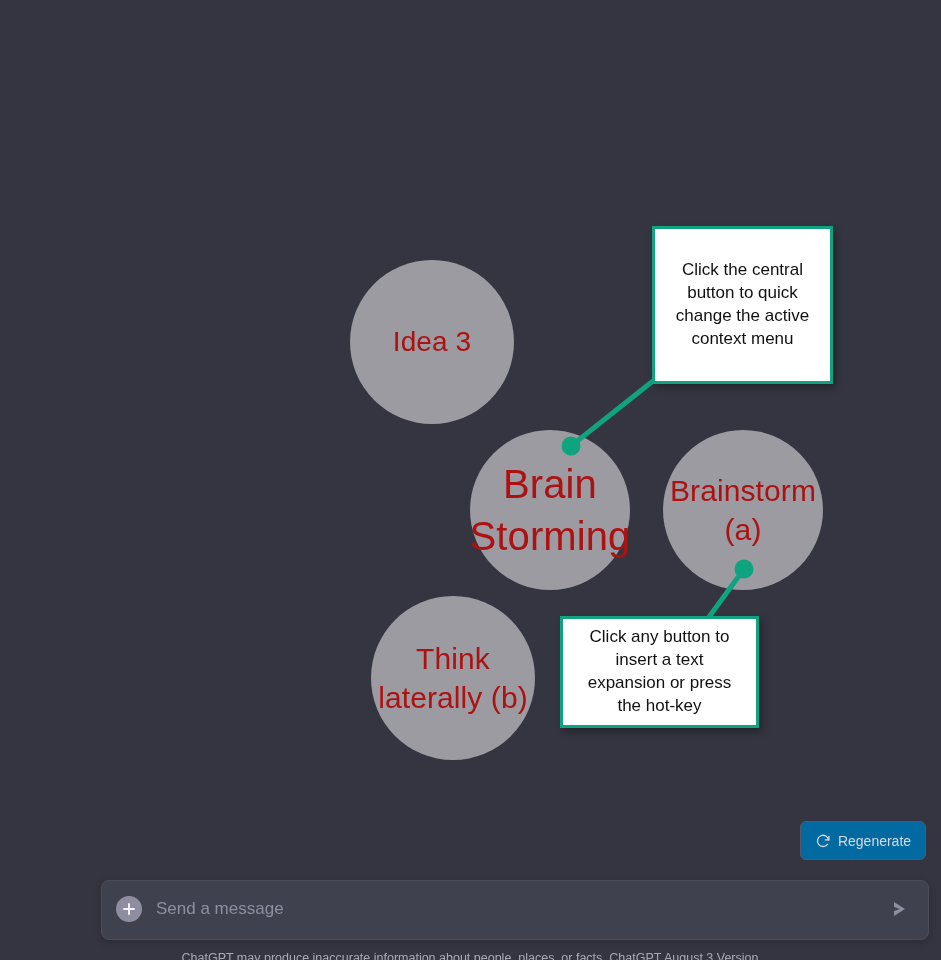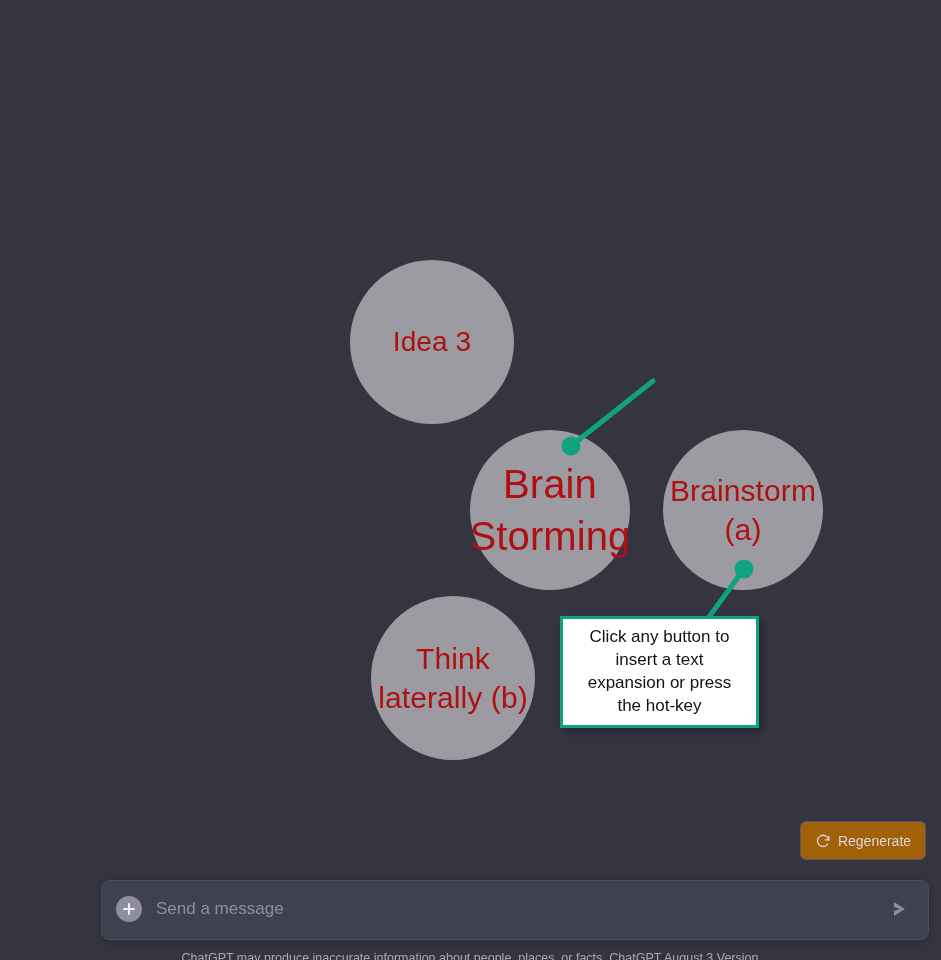--- a/index.html
+++ b/index.html
@@ -123,21 +123,21 @@
     width: 199px; height: 112px;
   }
 
   .callout-text { white-space: pre-line; display: block; }
 
   
   #regenerate-button {
     position: absolute;
     left: 796px; top: 815px;
     width: 126px; height: 39px;
-    background: #a16207;
+    background: #0369a1;
     border: 1px solid #565869;
     border-radius: 6px;
     color: #d9d9e3;
     font-size: 14px;
     display: flex;
     align-items: center;
     justify-content: center;
     gap: 7px;
     cursor: pointer;
     user-select: none;
@@ -249,20 +249,26 @@
       <g stroke="#10a37f" stroke-width="5" fill="#10a37f" stroke-linecap="round">
 
         <line x1="567" y1="440" x2="649" y2="375"></line>
         <circle cx="567" cy="440" r="7"></circle>
 
         <line x1="740" y1="563" x2="705" y2="611"></line>
         <circle cx="740" cy="563" r="7"></circle>
       </g>
     </svg>
 
+    <div class="callout" id="callout-central">
+      <span class="callout-text">Click the central
+button to quick
+change the active
+context menu</span>
+    </div>
 
     <div class="callout" id="callout-insert">
       <span class="callout-text">Click any button to
 insert a text
 expansion or press
 the hot-key</span>
     </div>
 
     <div id="regenerate-button">
       <span class="regen-icon">

